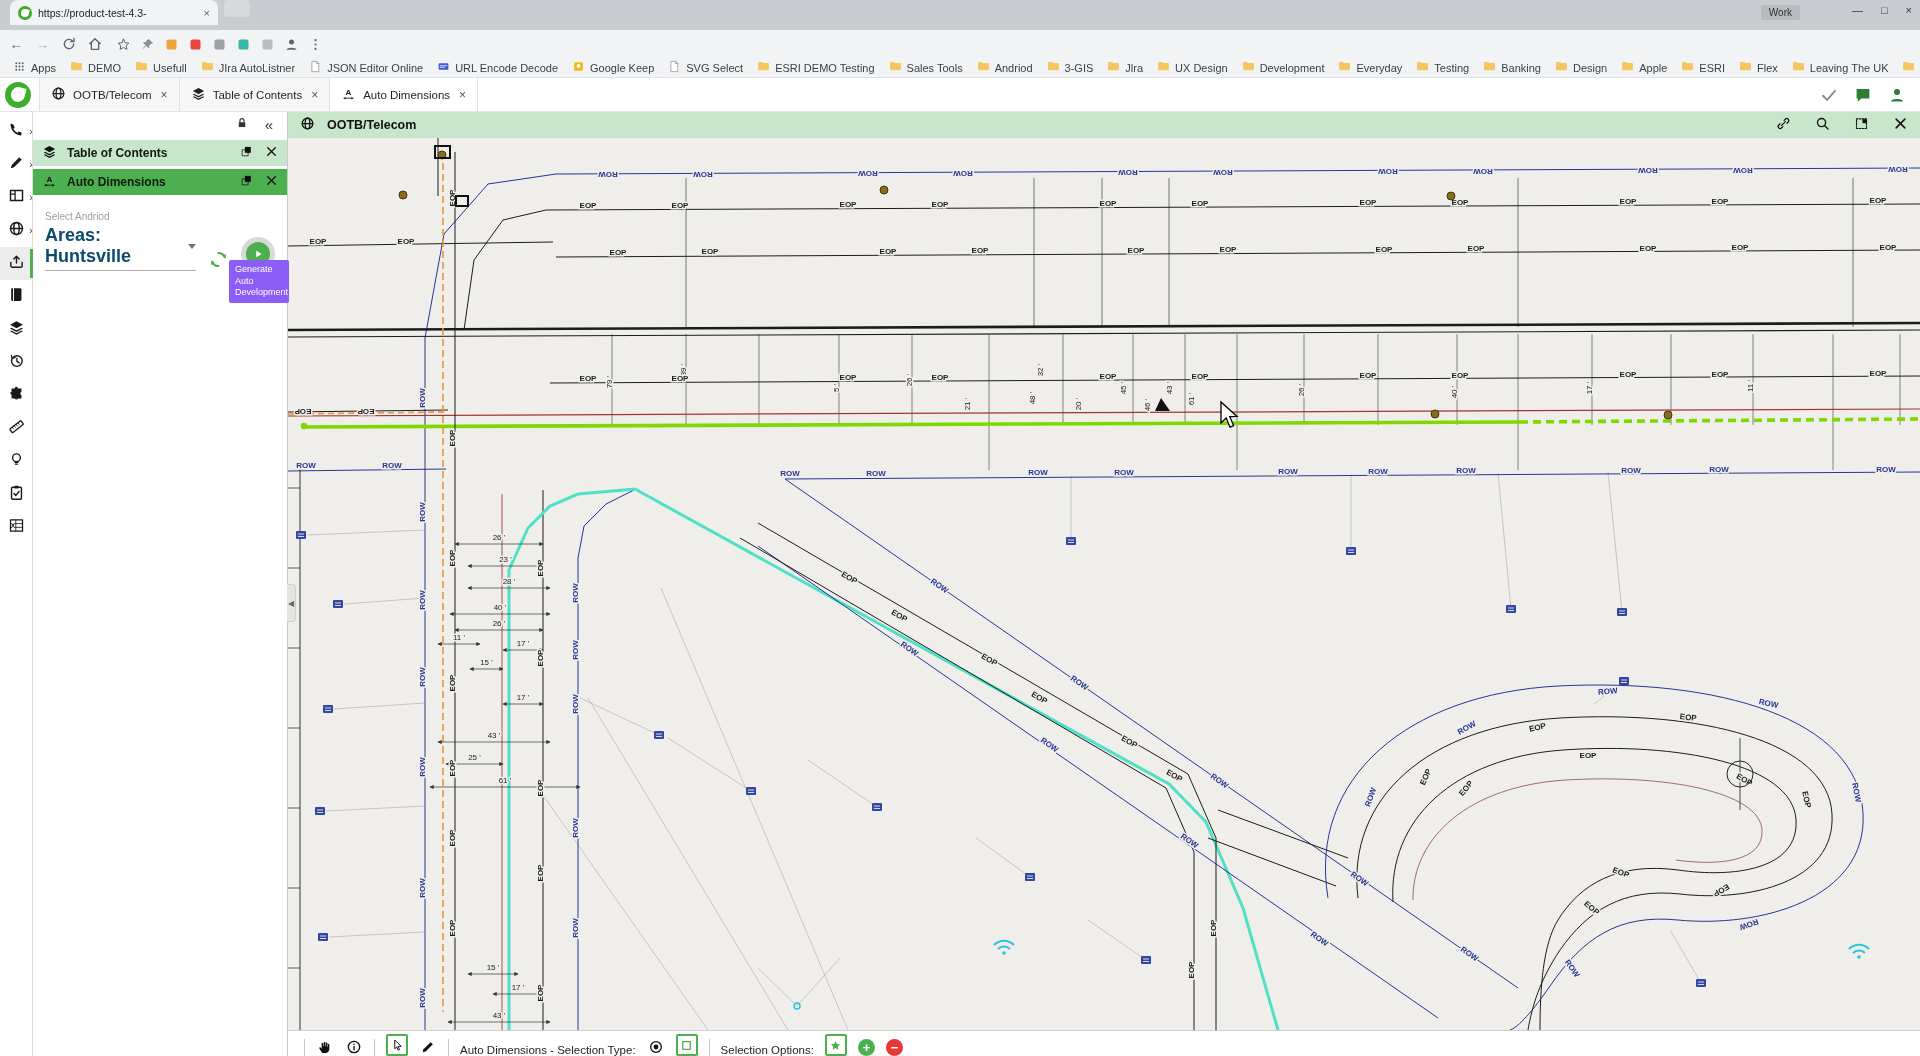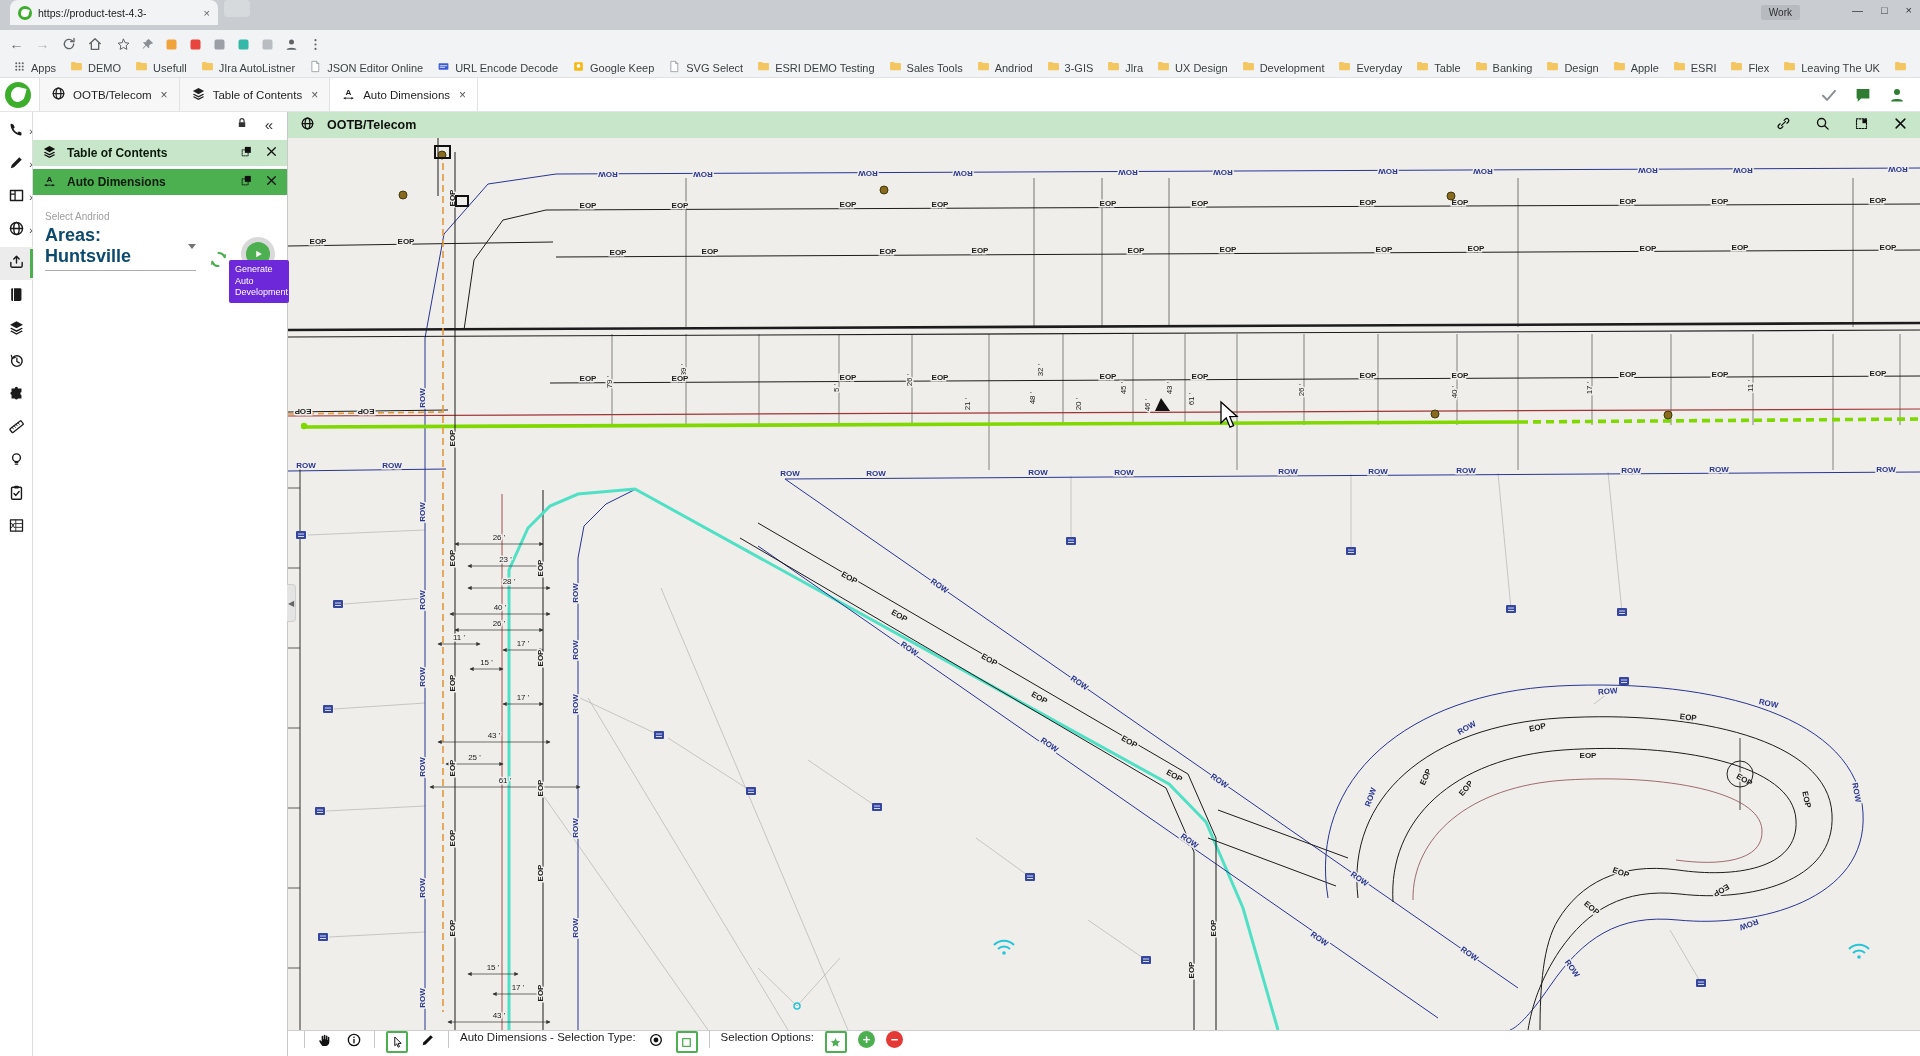--- a/index.html
+++ b/index.html
@@ -73,34 +73,34 @@
   .sel-row { display:flex; align-items:flex-end; gap:12px;}
   .sel-field { width:152px; border-bottom:1px solid #adadad; display:flex; align-items:center; padding-bottom:3px;}
   .sel-field .val { font-size:18px; color:#0c4a6e; flex:1;font-weight:bold;}
   .sel-field .car { width:0; height:0; border-left:4px solid transparent; border-right:4px solid transparent; border-top:5px solid #757575;}
   .refresh { width:21px; height:21px; color:#4CAF50; margin-bottom:1px;}
   .refresh svg { width:21px; height:21px;}
   .playwrap { width:34px; height:34px; margin:-7px 0 0 0; border-radius:50%; background:#d9d9d9; display:flex; align-items:center; justify-content:center; position:relative;}
   .playbtn { width:24px; height:24px; border-radius:50%; background:#4CAF50; display:flex; align-items:center; justify-content:center;}
   .playbtn svg { width:12px; height:12px; }
   .handcur { position:absolute; right:-6px; bottom:-8px; width:16px; height:18px;}
-  .tooltip { position:absolute; left:196px; top:148px; width:60px; background:#6d28d9; color:#fff; font-size:9px; line-height:1.3; padding:4px 6px; border-radius:2px; z-index:5;}
+  .tooltip { position:absolute; left:196px; top:148px; width:60px; background:#8b5cf6; color:#fff; font-size:9px; line-height:1.3; padding:4px 6px; border-radius:2px; z-index:5;}
   .collapse-handle { position:absolute; right:-9px; top:472px; width:9px; height:38px; background:#e4e4e4; border:1px solid #cfcfcf; border-left:none; border-radius:0 4px 4px 0; display:flex; align-items:center; justify-content:center; font-size:8px; color:#666; z-index:4;}
 
   
   .maparea { flex:1; display:flex; flex-direction:column; min-width:0;}
   .maphdr { height:26px; background:#c8e6c9; display:flex; align-items:center; gap:12px; padding:0 12px; }
   .maphdr svg { width:15px; height:15px; color:#111;}
   .maphdr .ttl { font-size:12.5px; font-weight:bold; color:#101010;}
   .maphdr .hics { margin-left:auto; display:flex; gap:24px; align-items:center; color:#222;}
   .maphdr .hics svg { width:15px; height:15px;}
   .mapcanvas { flex:1; position:relative; background:#efeeea; min-height:0;}
   .mapcanvas svg.mapsvg { position:absolute; inset:0; width:100%; height:100%; }
 
-  .maptoolbar { height:26px; background:#fff; border-top:1px solid #cfcfcf; display:flex; align-items:flex-start; gap:11px; padding-left:16px; font-size:11.5px; color:#1d1d1d;}
+  .maptoolbar { height:26px; background:#fff; border-top:1px solid #cfcfcf; display:flex; align-items:flex-end; gap:11px; padding-left:16px; font-size:11.5px; color:#1d1d1d;}
   .maptoolbar .tsep { width:1px; height:17px; background:#c6c6c6;}
   .tic { width:18px; height:18px; display:flex; align-items:center; justify-content:center; color:#111;}
   .tic svg { width:16px; height:16px;}
   .greenbox { width:22px; height:22px; border:2px solid #4CAF50; border-radius:2px; display:flex; align-items:center; justify-content:center; background:#fff;}
   .greenbox svg { width:13px; height:13px;}
   .gb-green { color:#4CAF50; }
   .circbtn { width:17px; height:17px; border-radius:50%; display:flex; align-items:center; justify-content:center; color:#fff; font-size:13px; font-weight:bold; line-height:1;}
   .circbtn.plus { background:#4CAF50; }
   .circbtn.minus { background:#e53935; }
   .tlabel { white-space:nowrap; }
@@ -302,21 +302,21 @@
       <div class="bm">
         <span><svg viewBox="0 0 24 24" fill="none" stroke="currentColor" stroke-width="2" stroke-linecap="round" stroke-linejoin="round">
             <path d="M2 5.5c0-1 .8-1.8 1.8-1.8h5.4L11 5.5h9.2c1 0 1.8.8 1.8 1.8v9.9c0 1-.8 1.8-1.8 1.8H3.8c-1 0-1.8-.8-1.8-1.8z" fill="#f3c65f" stroke="none"></path>
           </svg></span>
         <span>Everyday</span>
       </div>
       <div class="bm">
         <span><svg viewBox="0 0 24 24" fill="none" stroke="currentColor" stroke-width="2" stroke-linecap="round" stroke-linejoin="round">
             <path d="M2 5.5c0-1 .8-1.8 1.8-1.8h5.4L11 5.5h9.2c1 0 1.8.8 1.8 1.8v9.9c0 1-.8 1.8-1.8 1.8H3.8c-1 0-1.8-.8-1.8-1.8z" fill="#f3c65f" stroke="none"></path>
           </svg></span>
-        <span>Table</span>
+        <span>Testing</span>
       </div>
       <div class="bm">
         <span><svg viewBox="0 0 24 24" fill="none" stroke="currentColor" stroke-width="2" stroke-linecap="round" stroke-linejoin="round">
             <path d="M2 5.5c0-1 .8-1.8 1.8-1.8h5.4L11 5.5h9.2c1 0 1.8.8 1.8 1.8v9.9c0 1-.8 1.8-1.8 1.8H3.8c-1 0-1.8-.8-1.8-1.8z" fill="#f3c65f" stroke="none"></path>
           </svg></span>
         <span>Banking</span>
       </div>
       <div class="bm">
         <span><svg viewBox="0 0 24 24" fill="none" stroke="currentColor" stroke-width="2" stroke-linecap="round" stroke-linejoin="round">
             <path d="M2 5.5c0-1 .8-1.8 1.8-1.8h5.4L11 5.5h9.2c1 0 1.8.8 1.8 1.8v9.9c0 1-.8 1.8-1.8 1.8H3.8c-1 0-1.8-.8-1.8-1.8z" fill="#f3c65f" stroke="none"></path>

